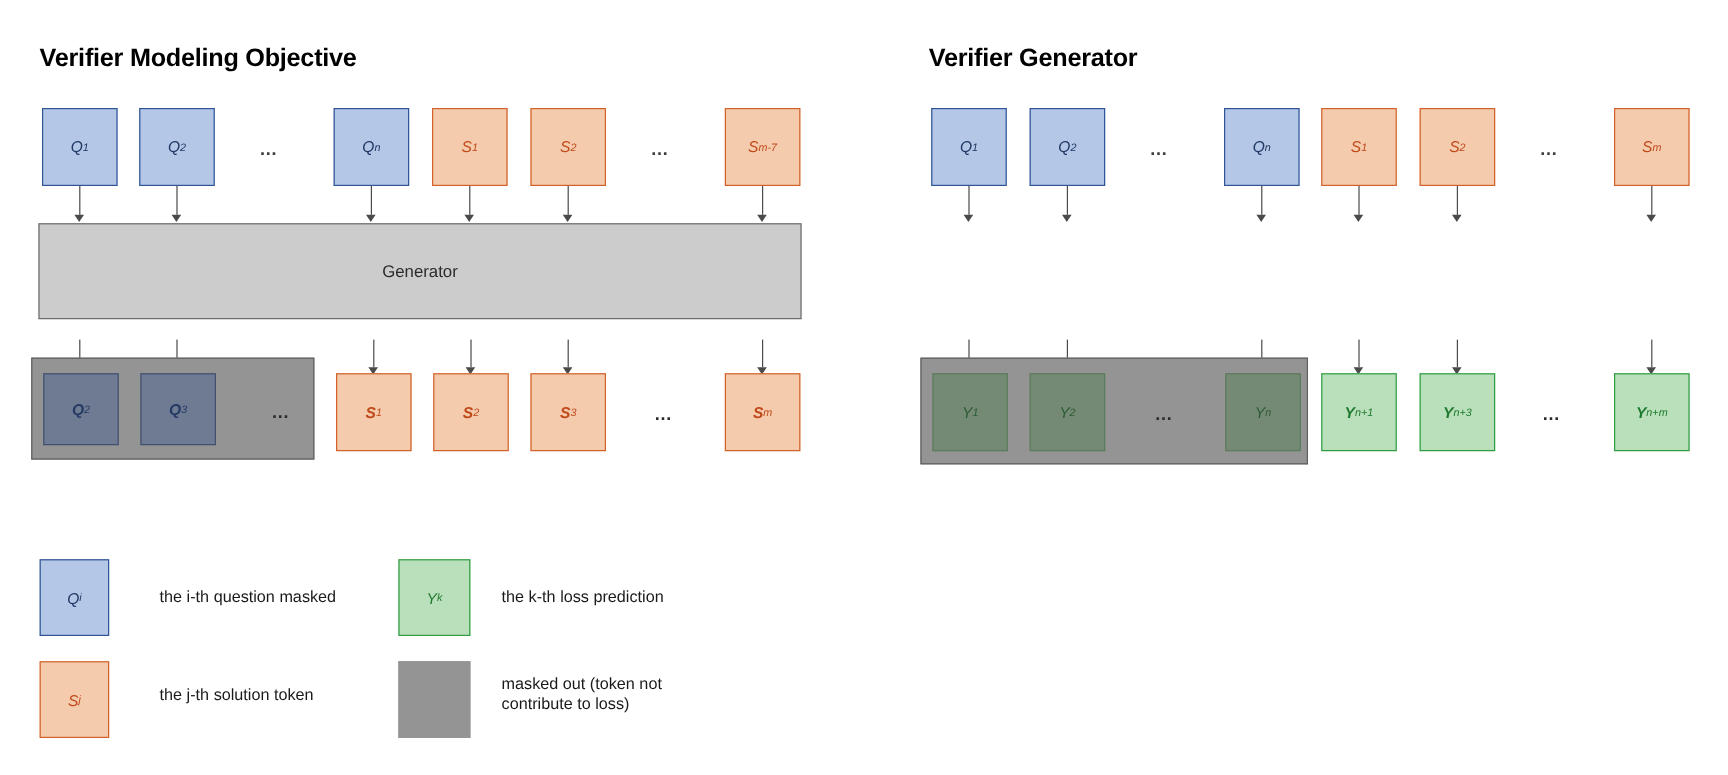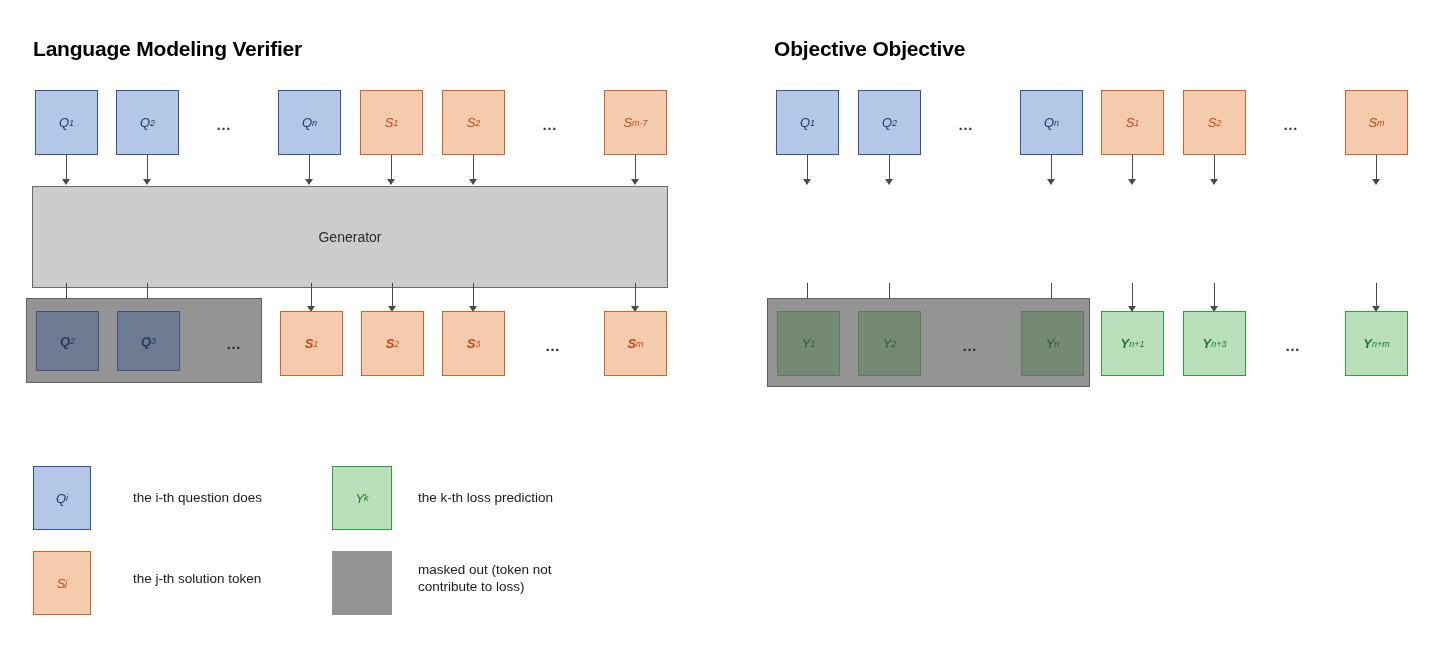--- a/index.html
+++ b/index.html
@@ -74,21 +74,21 @@
   .legend-gray{background:#949494;border:1.6px solid #949494;}
   .legend-text{
     position:absolute;font-size:13.5px;color:#1a1a1a;line-height:17px;
   }
 </style>
 </head>
 <body>
 
 <div class="stage">
 
-  <div class="panel-title" style="left:33px;top:37px;">Language Modeling Verifier</div>
+  <div class="panel-title" style="left:33px;top:37px;">Verifier Modeling Objective</div>
 
   <div class="tok tok-q" style="left:35px;top:90px;width:63px;height:65px;">
     <span class="lbl">Q</span>
       <sub style="font-size:9px;font-style:italic;vertical-align:-2px;">1</sub>
   </div>
   <div class="tok tok-q" style="left:116px;top:90px;width:63px;height:65px;">
     <span class="lbl">Q</span>
       <sub style="font-size:9px;font-style:italic;vertical-align:-2px;">2</sub>
   </div>
   <div class="ell" style="left:216px;top:117px;">…</div>
@@ -128,21 +128,21 @@
     </div>
   <div class="arrow" style="left:473px;top:155px;">
       <div class="shaft" style="height:24px;"></div>
       <div class="head" style="top:24px;"></div>
     </div>
   <div class="arrow" style="left:635px;top:155px;">
       <div class="shaft" style="height:24px;"></div>
       <div class="head" style="top:24px;"></div>
     </div>
 
-  <div class="model" style="left:32px;top:186px;width:636px;height:102px;">
+  <div class="model" style="left:32px;top:186px;width:636px;height:80px;">
     <span>Generator</span>
   </div>
 
   <div class="arrow" style="left:66px;top:283px;">
       <div class="shaft" style="height:23px;"></div>
       <div class="head" style="top:23px;"></div>
     </div>
   <div class="arrow" style="left:147px;top:283px;">
       <div class="shaft" style="height:23px;"></div>
       <div class="head" style="top:23px;"></div>
@@ -186,21 +186,21 @@
   <div class="tok tok-s" style="left:442px;top:311px;width:63px;height:65px;">
     <span class="lbl bold-lbl">S</span>
       <sub style="font-size:9px;font-style:italic;vertical-align:-2px;">3</sub>
   </div>
   <div class="ell ell-dark" style="left:545px;top:338px;">…</div>
   <div class="tok tok-s" style="left:604px;top:311px;width:63px;height:65px;">
     <span class="lbl bold-lbl">S</span>
       <sub style="font-size:9px;font-style:italic;vertical-align:-2px;">m</sub>
   </div>
 
-  <div class="panel-title" style="left:774px;top:37px;">Objective Objective</div>
+  <div class="panel-title" style="left:774px;top:37px;">Verifier Generator</div>
 
   <div class="tok tok-q" style="left:776px;top:90px;width:63px;height:65px;">
     <span class="lbl">Q</span>
       <sub style="font-size:9px;font-style:italic;vertical-align:-2px;">1</sub>
   </div>
   <div class="tok tok-q" style="left:858px;top:90px;width:63px;height:65px;">
     <span class="lbl">Q</span>
       <sub style="font-size:9px;font-style:italic;vertical-align:-2px;">2</sub>
   </div>
   <div class="ell" style="left:958px;top:117px;">…</div>
@@ -299,21 +299,21 @@
   <div class="ell ell-dark" style="left:1285px;top:338px;">…</div>
   <div class="tok tok-y" style="left:1345px;top:311px;width:63px;height:65px;">
     <span class="lbl bold-lbl">Y</span>
       <sub style="font-size:9px;font-style:italic;vertical-align:-2px;">n+m</sub>
   </div>
 
   <div class="legend-box tok-q" style="left:33px;top:466px;width:58px;height:64px;">
     <span class="lbl">Q</span>
       <sub style="font-size:9px;font-style:italic;vertical-align:-2px;">i</sub>
   </div>
-  <div class="legend-text" style="left:133px;top:489px;">the i-th question does</div>
+  <div class="legend-text" style="left:133px;top:489px;">the i-th question masked</div>
 
   <div class="legend-box tok-s" style="left:33px;top:551px;width:58px;height:64px;">
     <span class="lbl">S</span>
       <sub style="font-size:9px;font-style:italic;vertical-align:-2px;">j</sub>
   </div>
   <div class="legend-text" style="left:133px;top:570px;">the j-th solution token</div>
 
   <div class="legend-box tok-y" style="left:332px;top:466px;width:60px;height:64px;">
     <span class="lbl">Y</span>
       <sub style="font-size:9px;font-style:italic;vertical-align:-2px;">k</sub>

